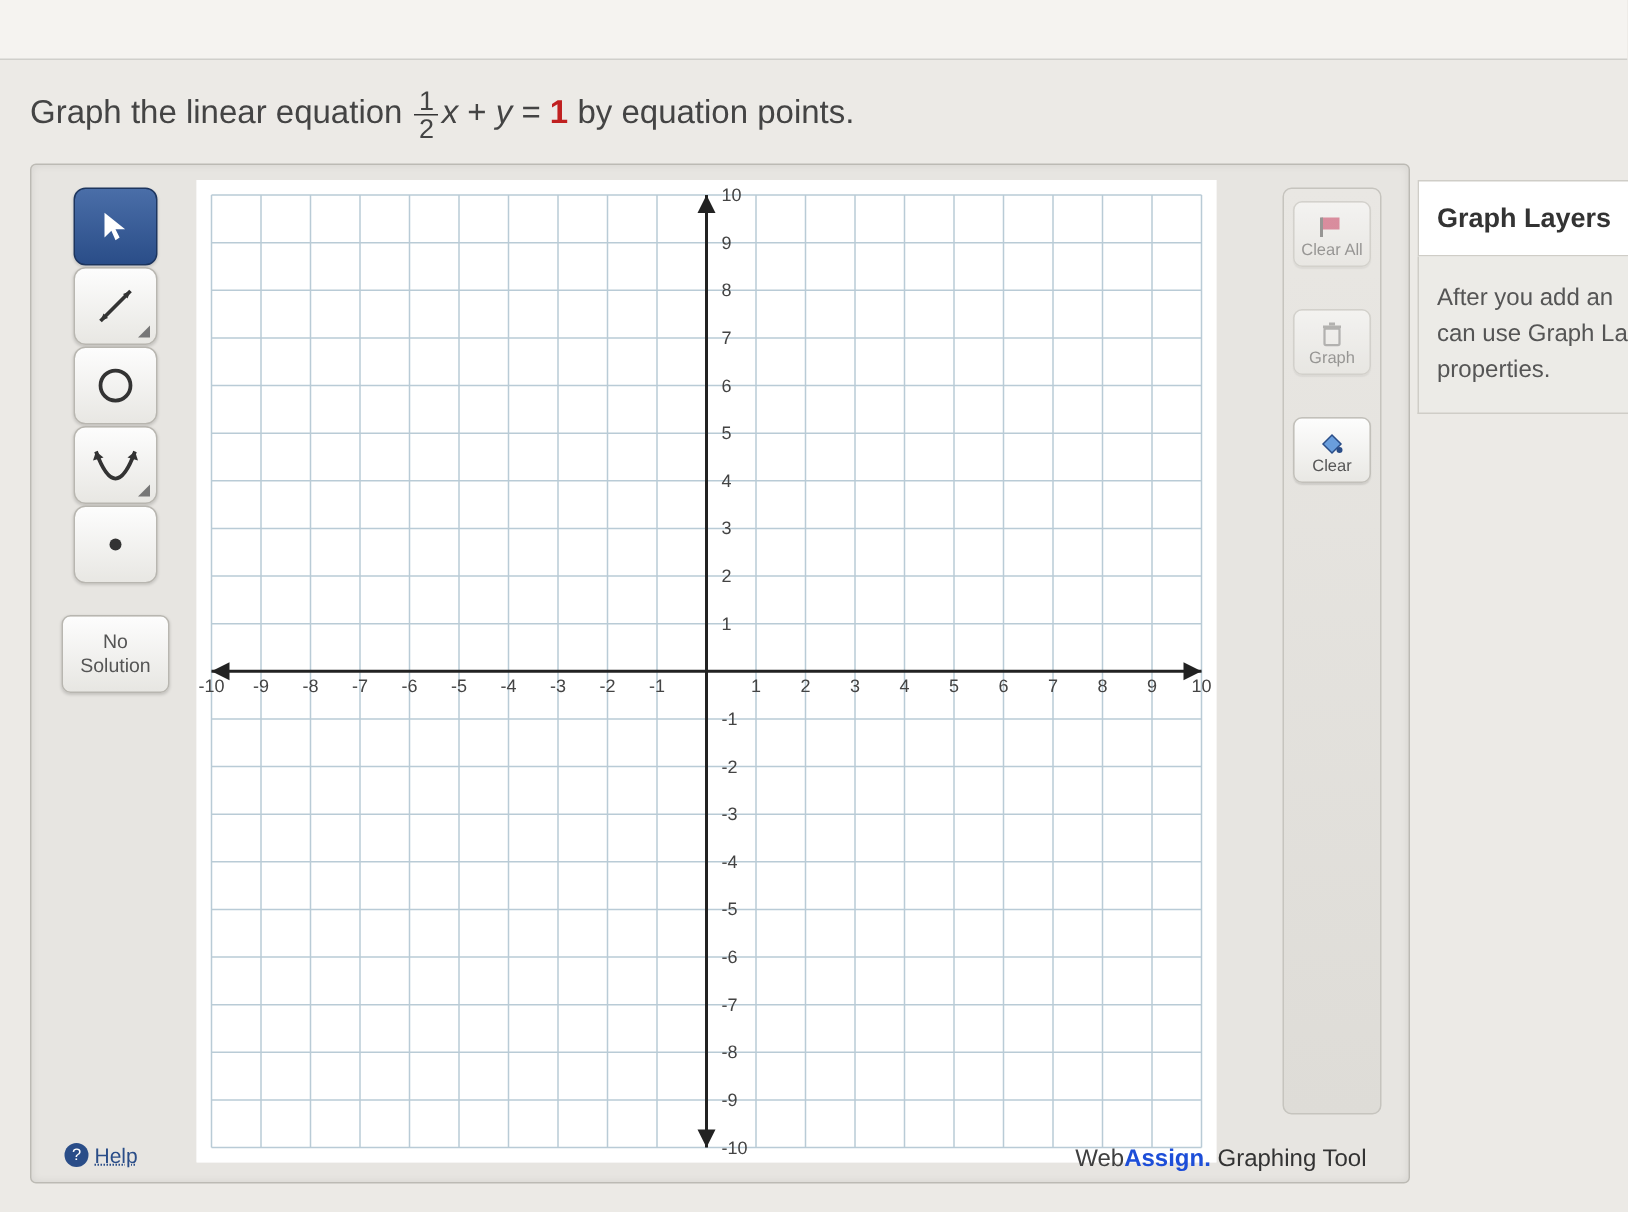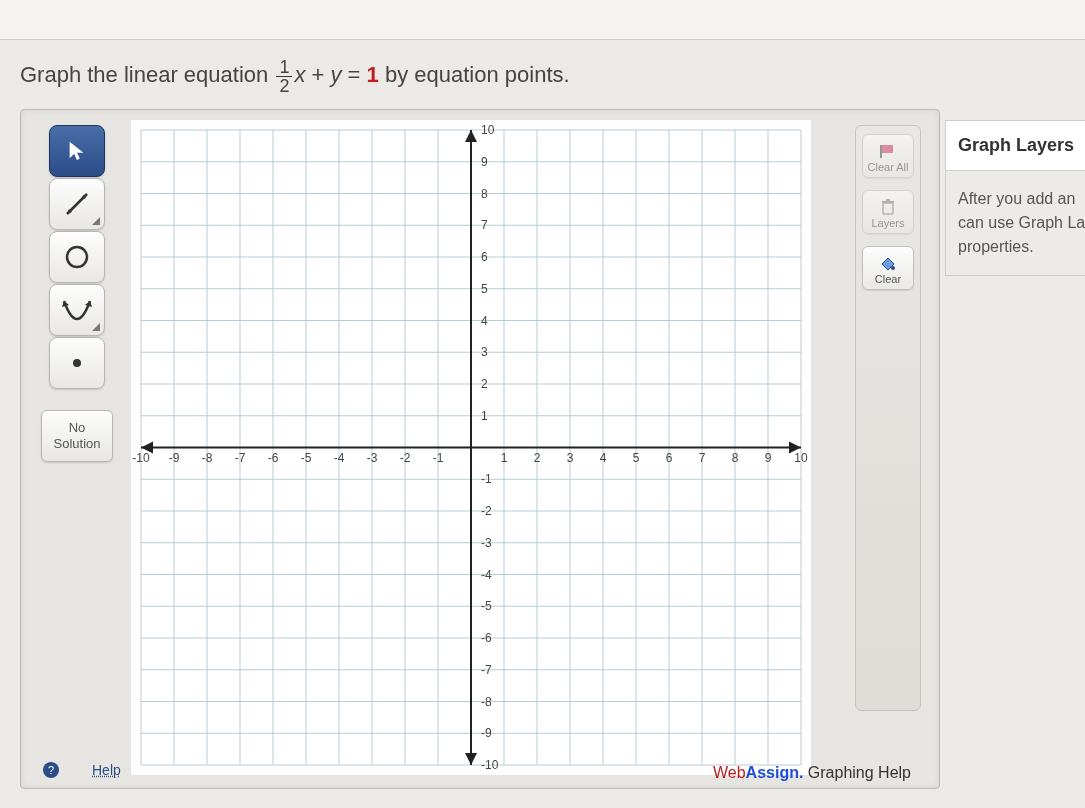--- a/index.html
+++ b/index.html
@@ -89,21 +89,21 @@
     left: 110px; top: 10px;
     width: 680px; height: 655px;
     background: #fff;
   }
   .grid-area svg { width:100%; height:100%; }
 
   .toolbar-right {
     position: absolute;
     right: 18px; top: 15px;
     width: 66px;
-    display:flex; flex-direction:column; gap:12px;
+    display:flex; flex-direction:column; gap:28px;
     align-items:center;
     background: linear-gradient(#e9e7e3,#dedcd7);
     padding: 8px 6px 420px 6px;
     border-radius: 6px;
     border:1px solid #c6c4be;
   }
   .right-btn {
     width: 52px;
     border-radius: 6px;
     background: linear-gradient(#fdfdfd,#e9e8e4);
@@ -121,27 +121,27 @@
     position:absolute; left:22px; bottom:10px;
     font-size:14px; color:#2a4d88;
     display:flex; align-items:center; gap:4px;
     cursor:pointer;
   }
   .help-link .q {
     width:16px;height:16px;border-radius:50%;
     background:#2a4d88;color:#fff;font-size:11px;
     display:flex;align-items:center;justify-content:center;
   }
-  .help-link span.t { text-decoration: underline dotted; margin-left: 29px; }
+  .help-link span.t { text-decoration: underline dotted; }
 
   .attribution {
     position:absolute; right:28px; bottom:6px;
     font-size: 16px; color:#333;
   }
-  .attribution .wa1 { color:#b91c1c; }
+  .attribution .wa1 { color:#404040; }
   .attribution .wa2 { color:#1d4ed8; font-weight:bold; }
 
   .side-panel {
     position:absolute;
     left: 945px; top: 120px;
     width: 160px;
   }
   .side-header {
     background:#fff;
     border:1px solid #cfcdc7;
@@ -315,40 +315,40 @@
       <span>Clear All</span>
     </div>
     <div class="right-btn disabled">
       <div class="ic">
         <svg width="16" height="18" viewBox="0 0 16 18">
             <rect x="3" y="5" width="10" height="11" rx="1" fill="none" stroke="#888" stroke-width="1.5"></rect>
             <rect x="2" y="3" width="12" height="2" fill="#888"></rect>
             <rect x="6" y="1" width="4" height="2" fill="#888"></rect>
           </svg>
       </div>
-      <span>Layers</span>
+      <span>Graph</span>
     </div>
     <div class="right-btn">
       <div class="ic">
         <svg width="18" height="18" viewBox="0 0 18 18">
             <path d="M3 10 L9 4 L15 10 L9 16 Z" fill="#6a9edc" stroke="#2a4d88"></path>
             <circle cx="14" cy="14" r="2" fill="#2a4d88"></circle>
           </svg>
       </div>
       <span>Clear</span>
     </div>
   </div>
 
   <div class="help-link">
     <span class="q">?</span>
     <span class="t">Help</span>
   </div>
 
   <div class="attribution">
-    <span class="wa1">Web</span><span class="wa2">Assign.</span><span> Graphing Help</span>
+    <span class="wa1">Web</span><span class="wa2">Assign.</span><span> Graphing Tool</span>
   </div>
 </div>
 
 <div class="side-panel">
   <div class="side-header">Graph Layers</div>
   <div class="side-body">
     <div>After you add an</div>
     <div>can use Graph La</div>
     <div>properties.</div>
   </div>

